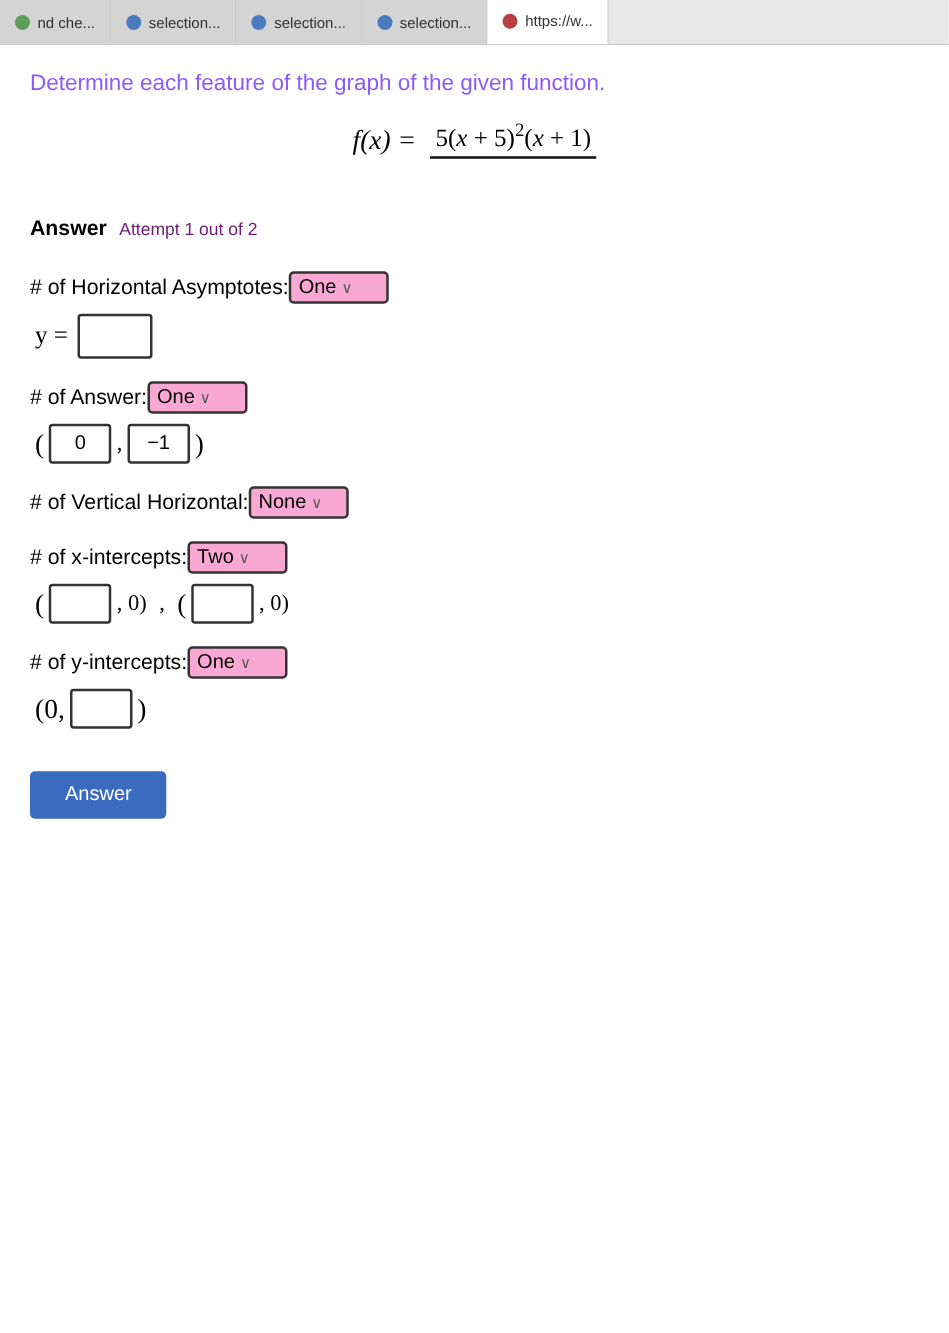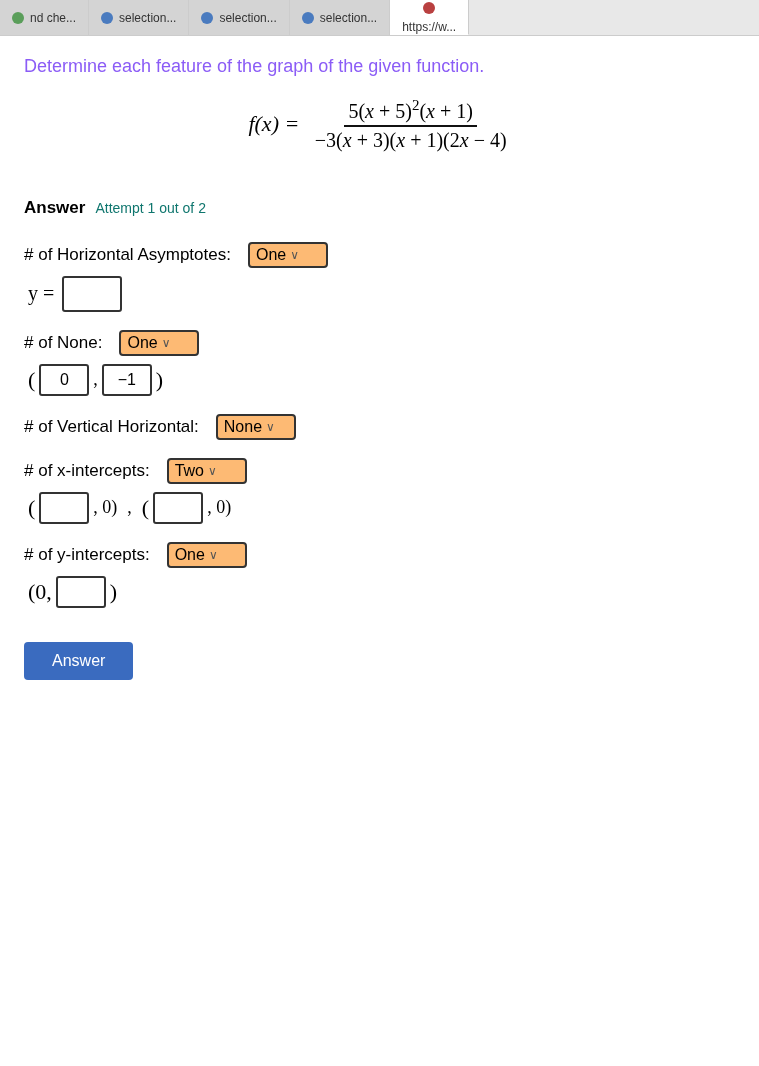--- a/index.html
+++ b/index.html
@@ -28,21 +28,20 @@
       font-family: Arial, sans-serif;
       color: #333;
       border-right: 1px solid #ccc;
       background: #d4d4d4;
       gap: 6px;
       justify-content: flex-end;
     }
     .tab.active {
       background: #fff;
       border-bottom: 1px solid #fff;
-      flex-direction: column;
     }
     .tab-icon {
       width: 12px;
       height: 12px;
       border-radius: 50%;
       background: #888;
     }
     .tab-icon.green { background: #5a9e5a; }
     .tab-icon.blue { background: #4a7bbf; }
     .tab-icon.red { background: #b94040; }
@@ -95,46 +94,46 @@
       margin-bottom: 24px;
     }
     .answer-label {
       font-weight: bold;
       font-size: 17px;
       font-family: Arial, sans-serif;
     }
     .attempt-label {
       font-size: 14px;
       font-family: Arial, sans-serif;
-      color: #0f766e;
+      color: #701a75;
     }
 
     
     .question-row {
       margin-bottom: 18px;
     }
     .question-row-label {
       font-size: 17px;
       font-family: Arial, sans-serif;
       margin-bottom: 8px;
       display: flex;
       align-items: center;
-      gap: 17px;
+      gap: 0;
     }
 
     
     .dropdown-select {
       display: inline-flex;
       align-items: center;
       border: 2px solid #333;
       border-radius: 4px;
       padding: 2px 6px;
       font-size: 16px;
       font-family: Arial, sans-serif;
-      background: #fdba74;
+      background: #f9a8d4;
       cursor: pointer;
       gap: 4px;
       min-width: 80px;
     }
     .dropdown-select .chevron {
       font-size: 12px;
       color: #555;
     }
 
     
@@ -230,23 +229,20 @@
   <div class="problem-title">Determine each feature of the graph of the given function.</div>
 
   <div class="function-display">
     <span class="fx-label math">
       <i>f</i>(<i>x</i>) =
     </span>
     <span class="fraction">
       <span class="numerator">
         5(<i>x</i> + 5)<sup>2</sup>(<i>x</i> + 1)
       </span>
-      <span class="denominator">
-        −3(<i>x</i> + 3)(<i>x</i> + 1)(2<i>x</i> − 4)
-      </span>
     </span>
   </div>
 
   <div class="answer-header">
     <span class="answer-label">Answer</span>
     <span class="attempt-label">Attempt 1 out of 2</span>
   </div>
 
   <div class="question-row">
     <div class="question-row-label">
@@ -257,21 +253,21 @@
       </div>
     </div>
     <div class="y-equals-row">
       <span>y =</span>
       <input class="input-box" type="text" value="" style="">
     </div>
   </div>
 
   <div class="question-row">
     <div class="question-row-label">
-      <span># of None:</span>
+      <span># of Answer:</span>
       <div class="dropdown-select">
         <span>One</span>
         <span class="chevron">∨</span>
       </div>
     </div>
     <div class="coord-row">
       <span class="coord-paren">(</span>
       <input class="input-box small" type="text" value="0" style="">
       <span>,</span>
       <input class="input-box small" type="text" value="−1" style="">

